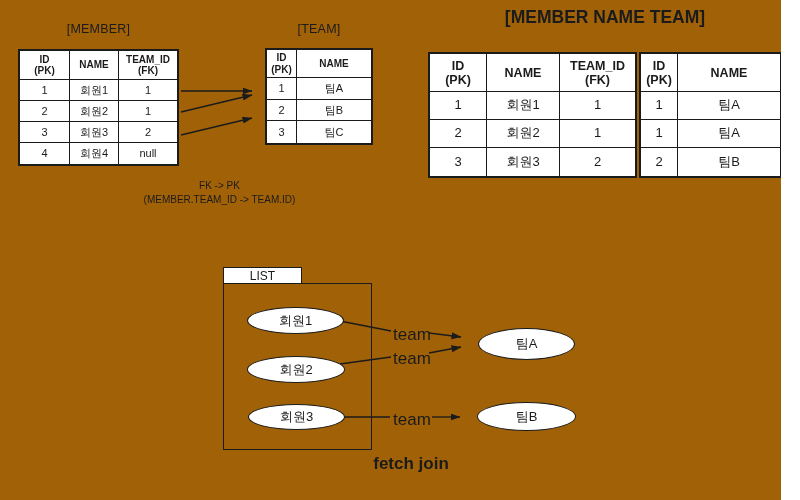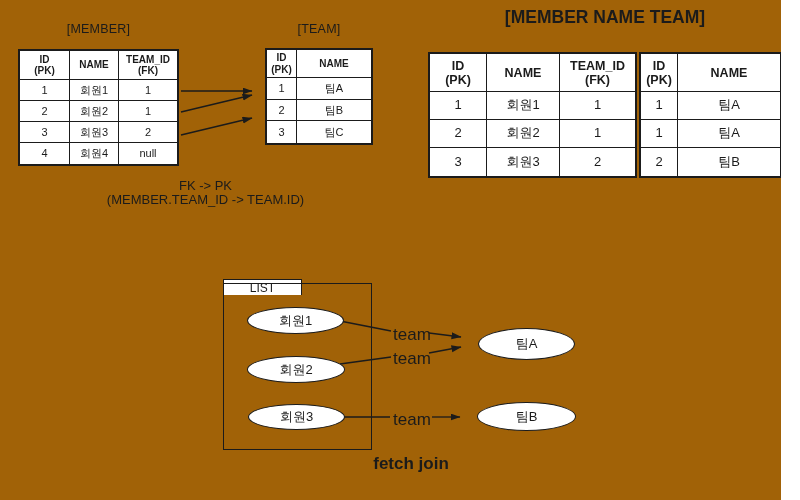--- a/index.html
+++ b/index.html
@@ -27,24 +27,24 @@
   .tbl-lg .hdr{font-size:12.5px;}
   #member-table{left:18px;top:49px;width:161px;height:117px;
     grid-template-columns:50px 49px 1fr;grid-template-rows:29px repeat(4,1fr);}
   #team-table{left:265px;top:48px;width:108px;height:97px;
     grid-template-columns:30px 1fr;grid-template-rows:28px repeat(3,1fr);}
   #join-left-table{left:428px;top:52px;width:209px;height:126px;
     grid-template-columns:57px 73px 1fr;grid-template-rows:38px repeat(3,1fr);}
   #join-right-table{left:639px;top:52px;width:143px;height:126px;
     grid-template-columns:37px 1fr;grid-template-rows:38px repeat(3,1fr);}
   
-  #fk-caption{left:58px;top:179px;width:295px;text-align:center;font-size:13px;line-height:13.5px;}
+  #fk-caption{left:72px;top:179px;width:295px;text-align:center;font-size:10px;line-height:13.5px;}
   #fetch-join-caption{left:330px;top:454px;width:162px;text-align:center;font-size:17px;font-weight:bold;}
   
-  #list-tab{left:223px;top:279px;width:79px;height:16px;
+  #list-tab{left:223px;top:267px;width:79px;height:16px;
     border:1.5px solid var(--ink);border-bottom:none;background:#fff;
     display:flex;align-items:center;justify-content:center;font-size:12px;}
   #list-box{left:223px;top:283px;width:149px;height:167px;border:1.5px solid var(--ink);}
   .obj{position:absolute;z-index:2;border:1.4px solid var(--ink);border-radius:50%;
     display:flex;align-items:center;justify-content:center;font-size:13px;background:#fff;box-sizing:border-box;}
   #obj-m1{left:247px;top:307px;width:97px;height:27px;}
   #obj-m2{left:247px;top:356px;width:98px;height:27px;}
   #obj-m3{left:248px;top:404px;width:97px;height:26px;}
   #obj-ta{left:478px;top:328px;width:97px;height:32px;}
   #obj-tb{left:477px;top:402px;width:99px;height:29px;}

